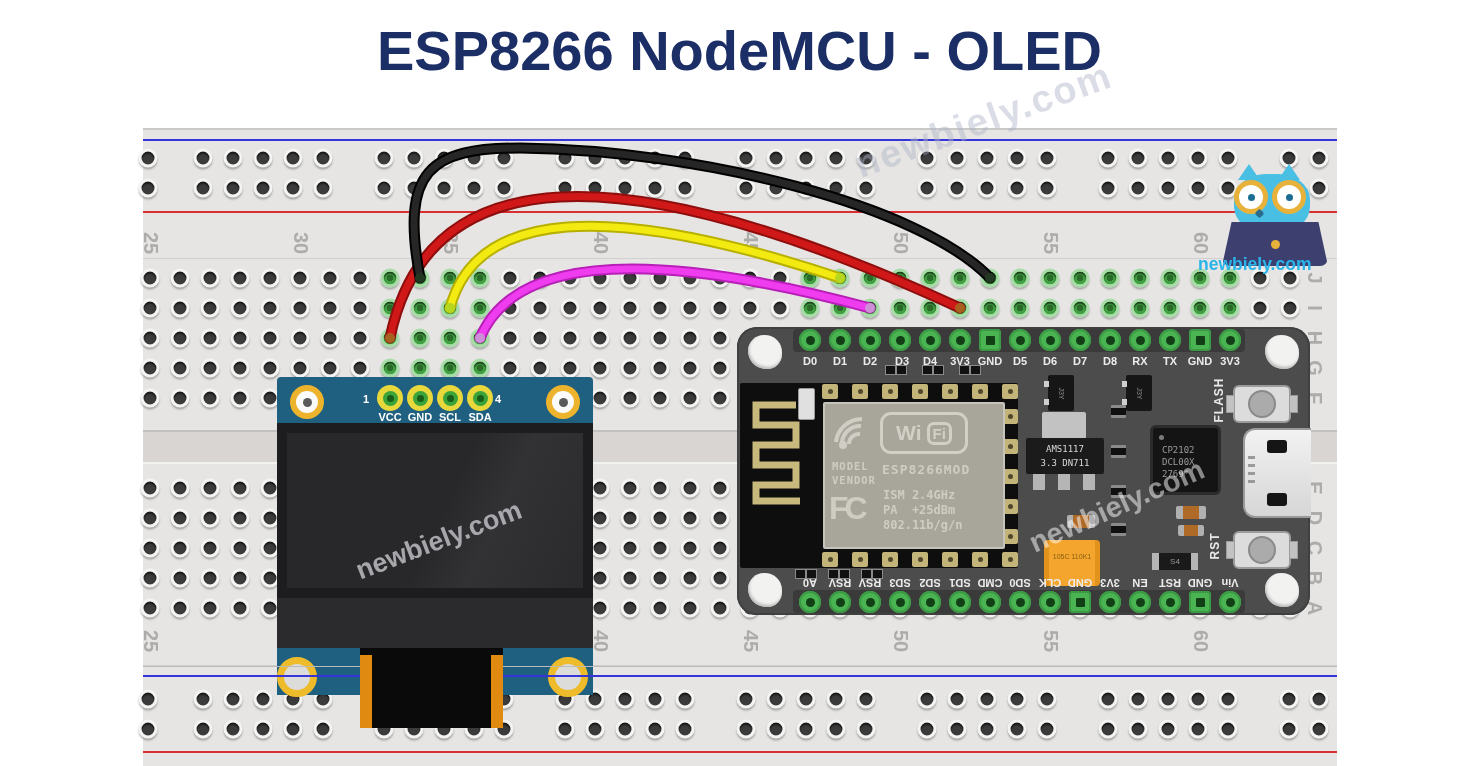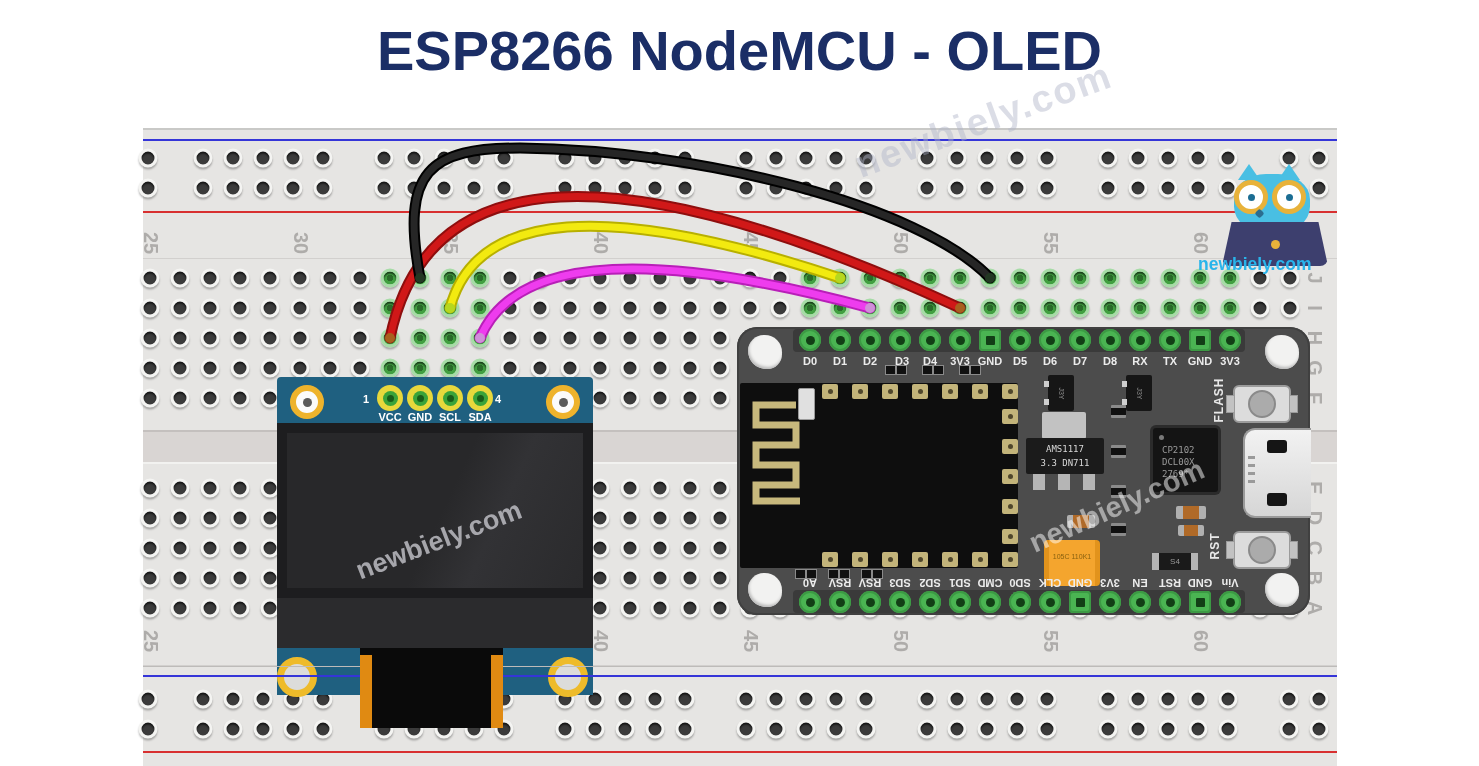--- a/index.html
+++ b/index.html
@@ -842,20 +842,39 @@
           <div class="pad" style="left:262px;top:86px">
             <span class="pad-dot"></span>
           </div>
           <div class="pad" style="left:262px;top:116px">
             <span class="pad-dot"></span>
           </div>
           <div class="pad" style="left:262px;top:146px">
             <span class="pad-dot"></span>
           </div>
         </div>
+      <div class="shield">
+        <svg width="38" height="38" style="position:absolute;left:5px;top:8px">
+          <path d="M6,30 A26,26 0 0 1 32,7" fill="none" stroke="#d0cec4" stroke-width="4"></path>
+          <path d="M12,31 A18,18 0 0 1 31,14" fill="none" stroke="#d0cec4" stroke-width="4"></path>
+          <path d="M19,32 A10,10 0 0 1 30,22" fill="none" stroke="#d0cec4" stroke-width="4"></path>
+          <circle cx="13" cy="33" r="4" fill="#d0cec4"></circle>
+        </svg>
+        <div class="wifi-box">
+          <span class="wifi-wi">Wi</span>
+          <span class="wifi-fi">Fi</span>
+        </div>
+        <div class="sh-model">MODEL</div>
+        <div class="sh-vendor">VENDOR</div>
+        <div class="sh-mod">ESP8266MOD</div>
+        <div class="sh-fcc">FC</div>
+        <div class="sh-lines">ISM 2.4GHz
+PA  +25dBm
+802.11b/g/n</div>
+      </div>
     </div>
 
     <div class="wm wm-mcu">newbiely.com</div>
 
     <div class="ams-tab"></div>
     <div class="ams">
       <div>AMS1117</div>
       <div>3.3 DN711</div>
     </div>
     <div class="ams-leg" style="left:296px"></div>

